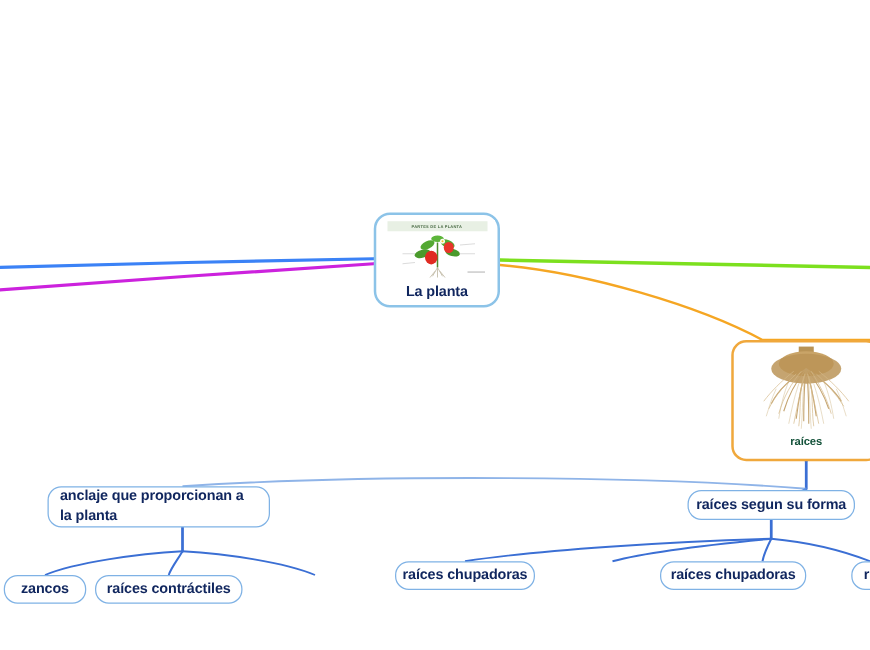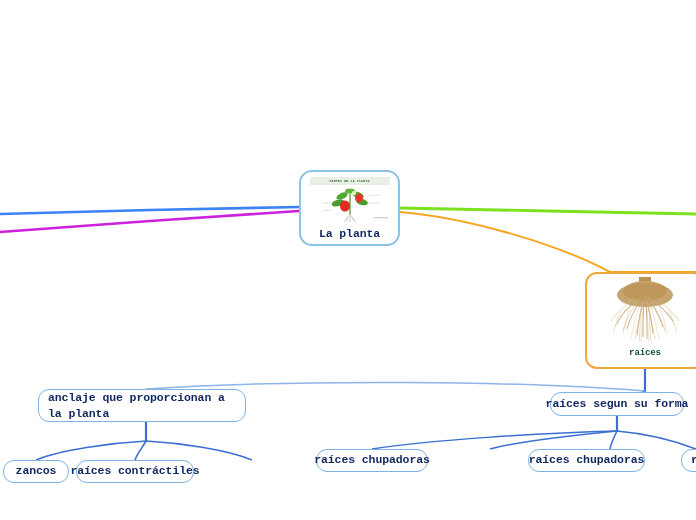--- a/index.html
+++ b/index.html
@@ -43,21 +43,20 @@
     font-weight: bold;
     font-size: 11.5px;
     line-height: 1.28;
     letter-spacing: -0.1px;
     display: flex;
     align-items: center;
     justify-content: center;
     text-align: center;
     padding: 4px 9px;
     white-space: nowrap;
-    font-family: Liberation Mono, monospace;
   }
 
   .node.leaf {
     height: 23px;
   }
 
   .node.multiline {
     white-space: normal;
     text-align: left;
     justify-content: flex-start;
@@ -133,21 +132,21 @@
   }
   .roots-thumb {
     width: 96px;
     height: 70px;
     position: relative;
     overflow: hidden;
     background: #ffffff;
   }
 
   
-  #node-anclaje   { left: 38px;  top: 389px; width: 208px; height: 33px; }
+  #node-anclaje   { left: 38px;  top: 389px; width: 178px; height: 33px; }
   #node-segunforma{ left: 550px; top: 392px; width: 134px; height: 24px; }
 
   #node-zancos      { left: 3px;   top: 460px; width: 66px;  }
   #node-contractiles{ left: 76px;  top: 460px; width: 118px; }
   #node-epifitas    { left: 204px; top: 460px; width: 96px;  }
 
   #node-adventicias { left: 316px; top: 449px; width: 112px; }
   #node-acuaticas   { left: 440px; top: 449px; width: 100px; }
   #node-chupadoras  { left: 528px; top: 449px; width: 117px; }
   #node-cutoff      { left: 681px; top: 449px; width: 60px;  overflow: hidden; justify-content: flex-start; }

